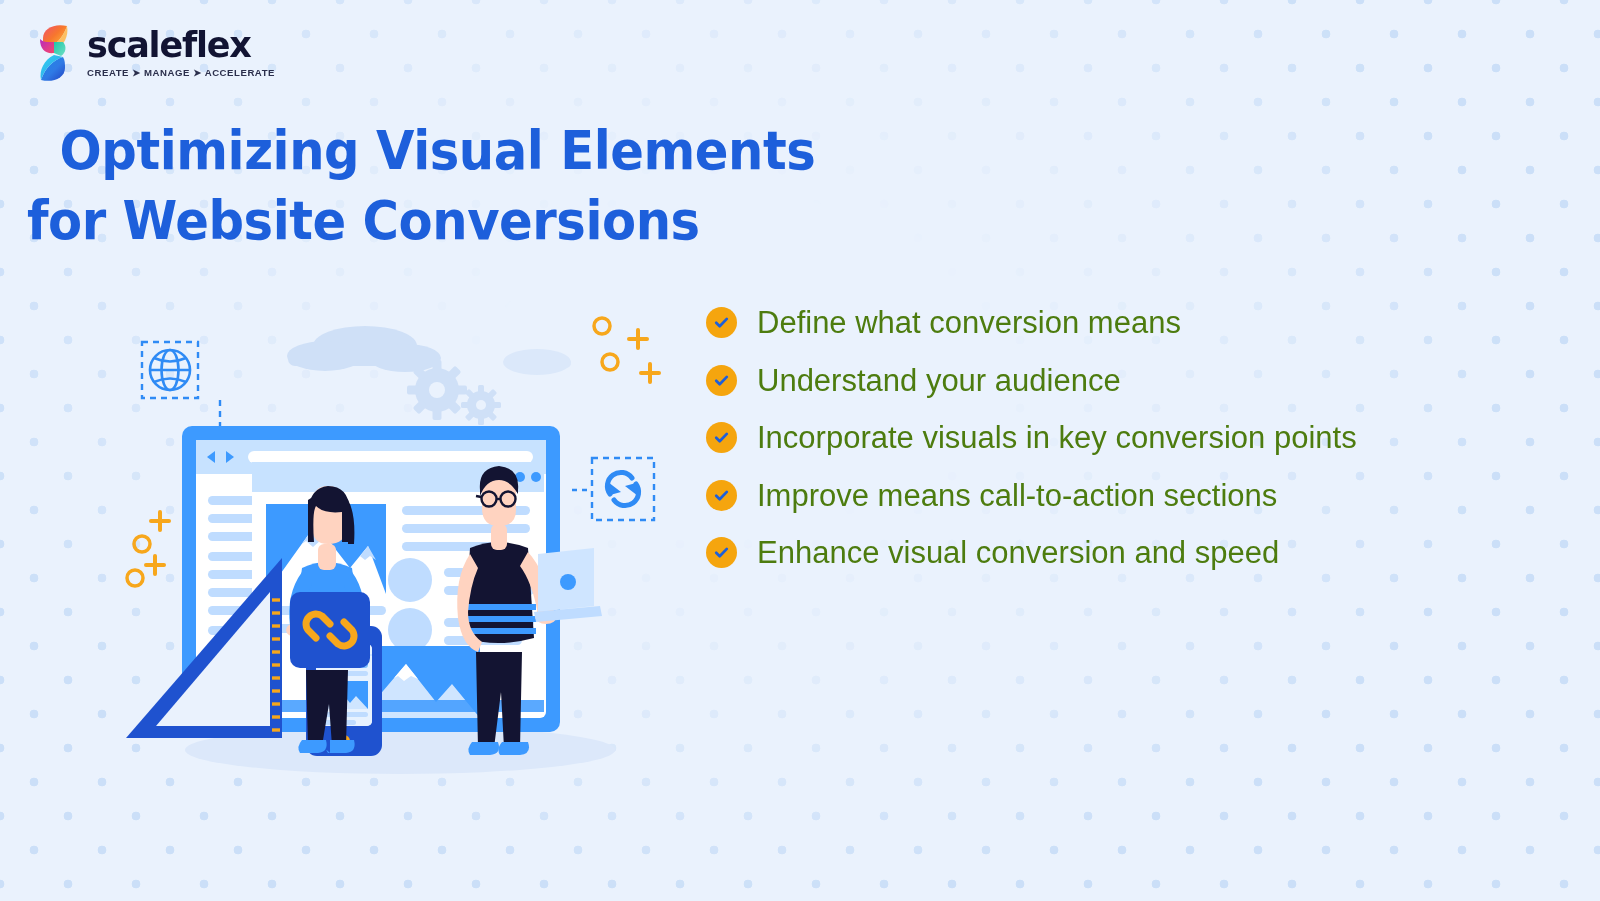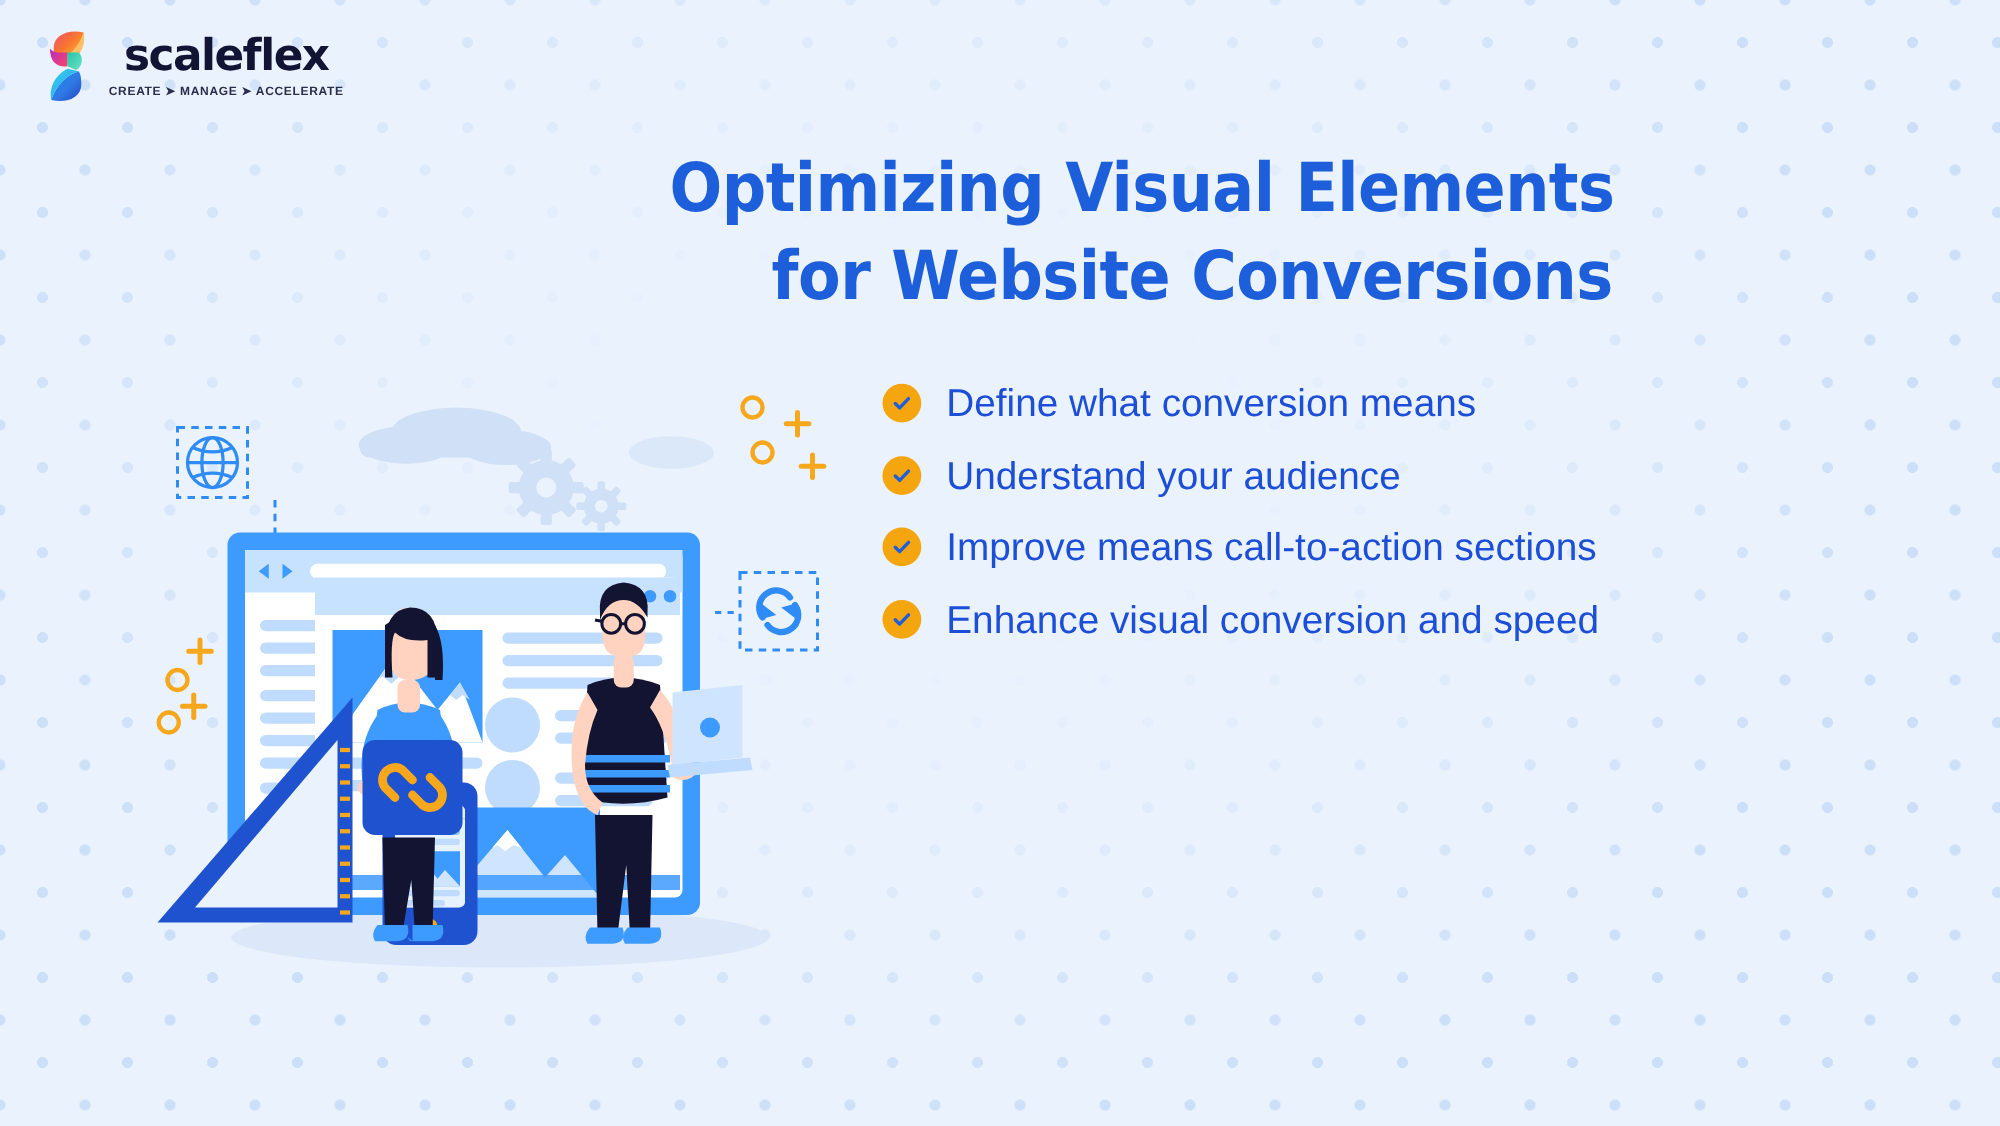--- a/index.html
+++ b/index.html
@@ -21,36 +21,36 @@
     -webkit-mask-image:
       radial-gradient(ellipse 780px 540px at 46% 40%, rgba(0,0,0,0) 30%, rgba(0,0,0,0.35) 62%, rgba(0,0,0,1) 100%);
     mask-image:
       radial-gradient(ellipse 780px 540px at 46% 40%, rgba(0,0,0,0) 30%, rgba(0,0,0,0.35) 62%, rgba(0,0,0,1) 100%);
     pointer-events:none;
   }
 
   
   #logo { position:absolute; left:33px; top:22px; display:flex; align-items:center; gap:12px; }
   #logo .mark { width:42px; height:62px; display:block; }
-  #logo .wordmark { display:flex; flex-direction:column; justify-content:center;text-align:center; }
+  #logo .wordmark { display:flex; flex-direction:column; justify-content:center; }
   #logo .brand {
     font-family:"DejaVu Sans", sans-serif;
     font-size:35px; font-weight:700; letter-spacing:-1.2px;
     color:#121433; line-height:1;
   }
   #logo .tagline {
     font-family:"Liberation Sans", sans-serif;
     font-size:9.6px; font-weight:700; letter-spacing:0.55px;
     color:#2b2f4c; margin-top:4px; white-space:nowrap;
   }
 
   
   #title {
     position:absolute; top:116px; left:0; width:1345px;
-    text-align:right; pointer-events:none;
+    text-align:left; pointer-events:none;
   }
   #title .line {
     font-family:"DejaVu Sans", sans-serif;
     font-size:54px; font-weight:700; letter-spacing:-0.5px;
     color:#1d5fdb; line-height:1.30;
     transform:scaleX(0.92); transform-origin:center;
   }
   #title .l1 { margin-left:6px; }
   #title .l2 { margin-left:-28px; }
 
@@ -61,21 +61,21 @@
   }
   .check-item { display:flex; align-items:center; gap:20px; }
   .check-icon {
     width:31px; height:31px; border-radius:50%;
     background:#f5a50e; flex:0 0 31px;
     display:flex; align-items:center; justify-content:center;
   }
   .check-icon svg { display:block; }
   .check-label {
     font-family:"Liberation Sans", sans-serif;
-    font-size:31px; font-weight:400; color:#1d4ed8;
+    font-size:31px; font-weight:400; color:#4d7c0f;
     line-height:1; white-space:nowrap;
   }
 
   
   #illustration { position:absolute; left:110px; top:300px; width:570px; height:500px; }
   #illustration svg { display:block; width:100%; height:100%; }
 </style>
 </head>
 <body>
 
@@ -149,20 +149,28 @@
         </svg>
       </span>
       <span class="check-label">Understand your audience</span>
     </div>
     <div class="check-item">
       <span class="check-icon" style="background: rgb(245, 165, 14);">
         <svg width="19" height="19" viewBox="0 0 19 19">
           <path d="M4.2 9.8 L7.7 13.3 L14.8 5.9" fill="none" stroke="#1d5fdb" stroke-width="2.7" stroke-linecap="round" stroke-linejoin="round"></path>
         </svg>
       </span>
+      <span class="check-label">Incorporate visuals in key conversion points</span>
+    </div>
+    <div class="check-item">
+      <span class="check-icon" style="background: rgb(245, 165, 14);">
+        <svg width="19" height="19" viewBox="0 0 19 19">
+          <path d="M4.2 9.8 L7.7 13.3 L14.8 5.9" fill="none" stroke="#1d5fdb" stroke-width="2.7" stroke-linecap="round" stroke-linejoin="round"></path>
+        </svg>
+      </span>
       <span class="check-label">Improve means call-to-action sections</span>
     </div>
     <div class="check-item">
       <span class="check-icon" style="background: rgb(245, 165, 14);">
         <svg width="19" height="19" viewBox="0 0 19 19">
           <path d="M4.2 9.8 L7.7 13.3 L14.8 5.9" fill="none" stroke="#1d5fdb" stroke-width="2.7" stroke-linecap="round" stroke-linejoin="round"></path>
         </svg>
       </span>
       <span class="check-label">Enhance visual conversion and speed</span>
     </div>

